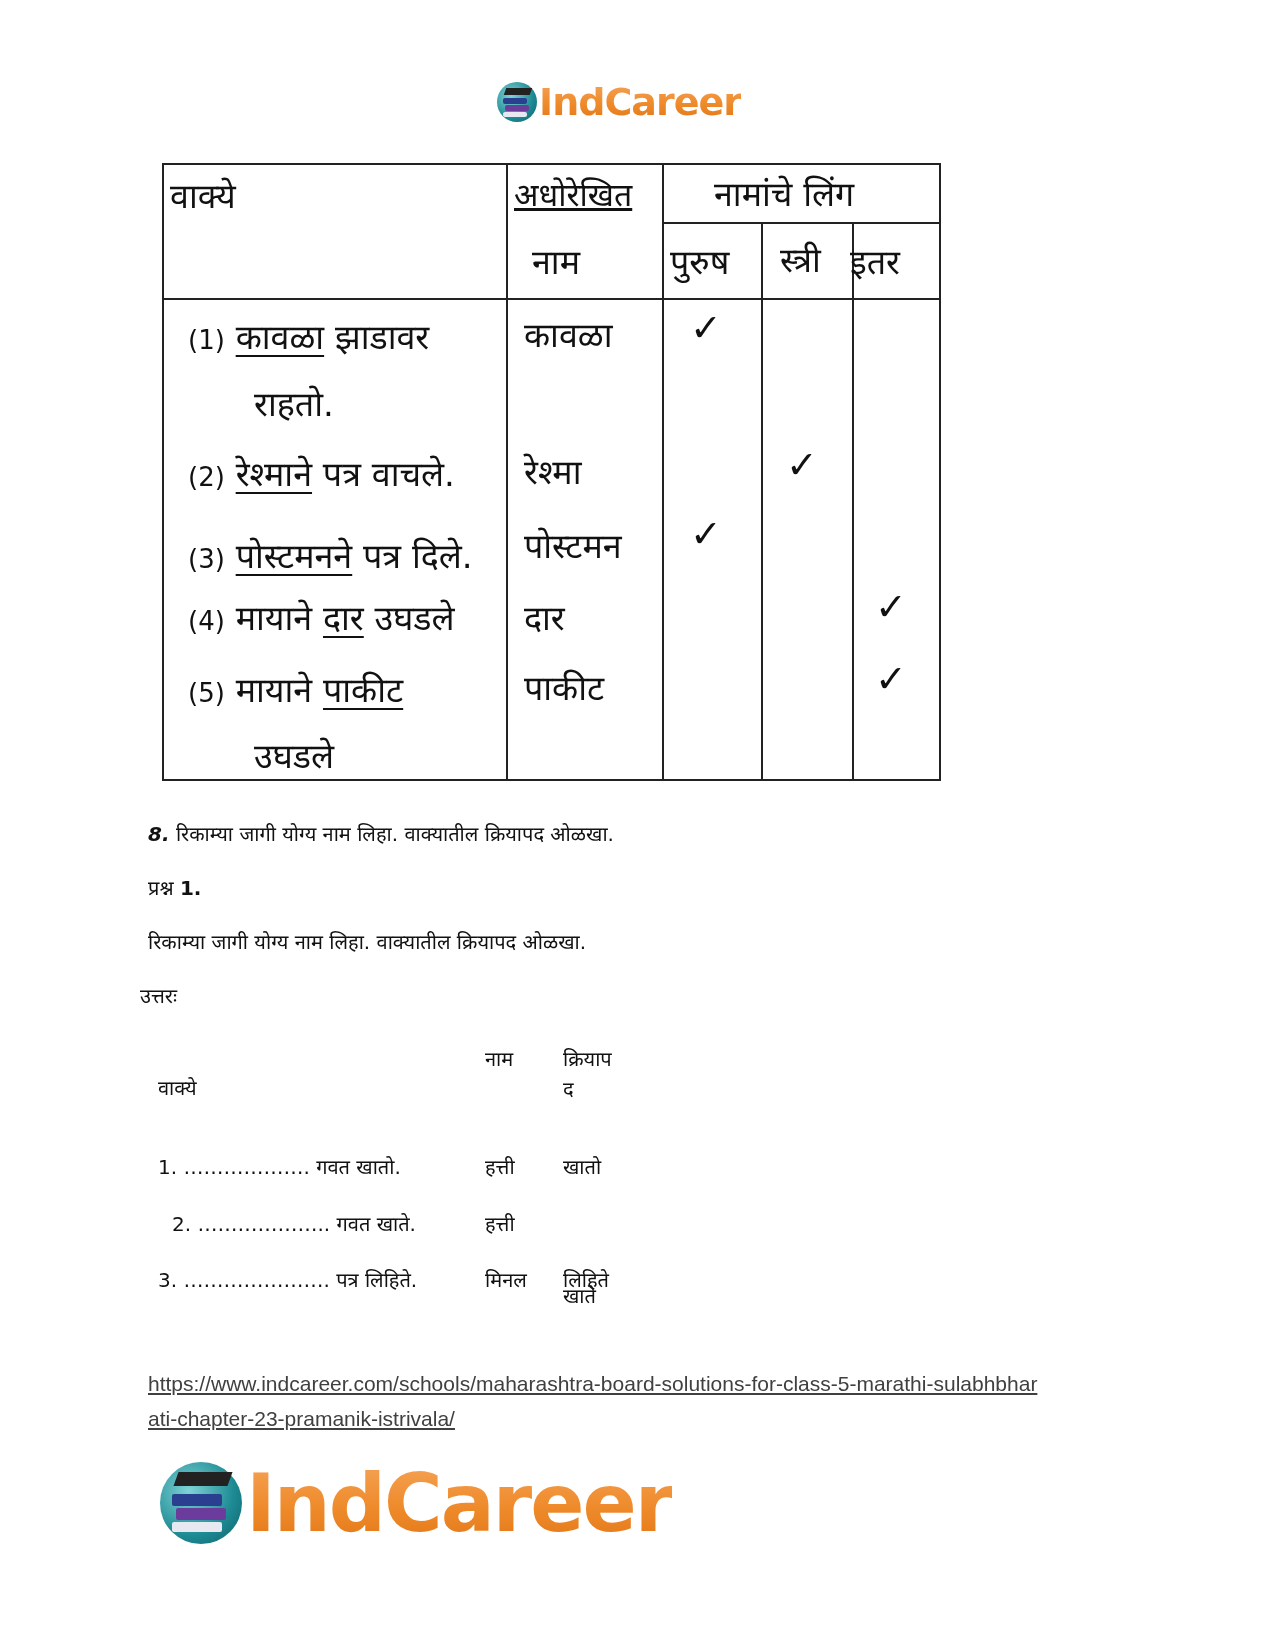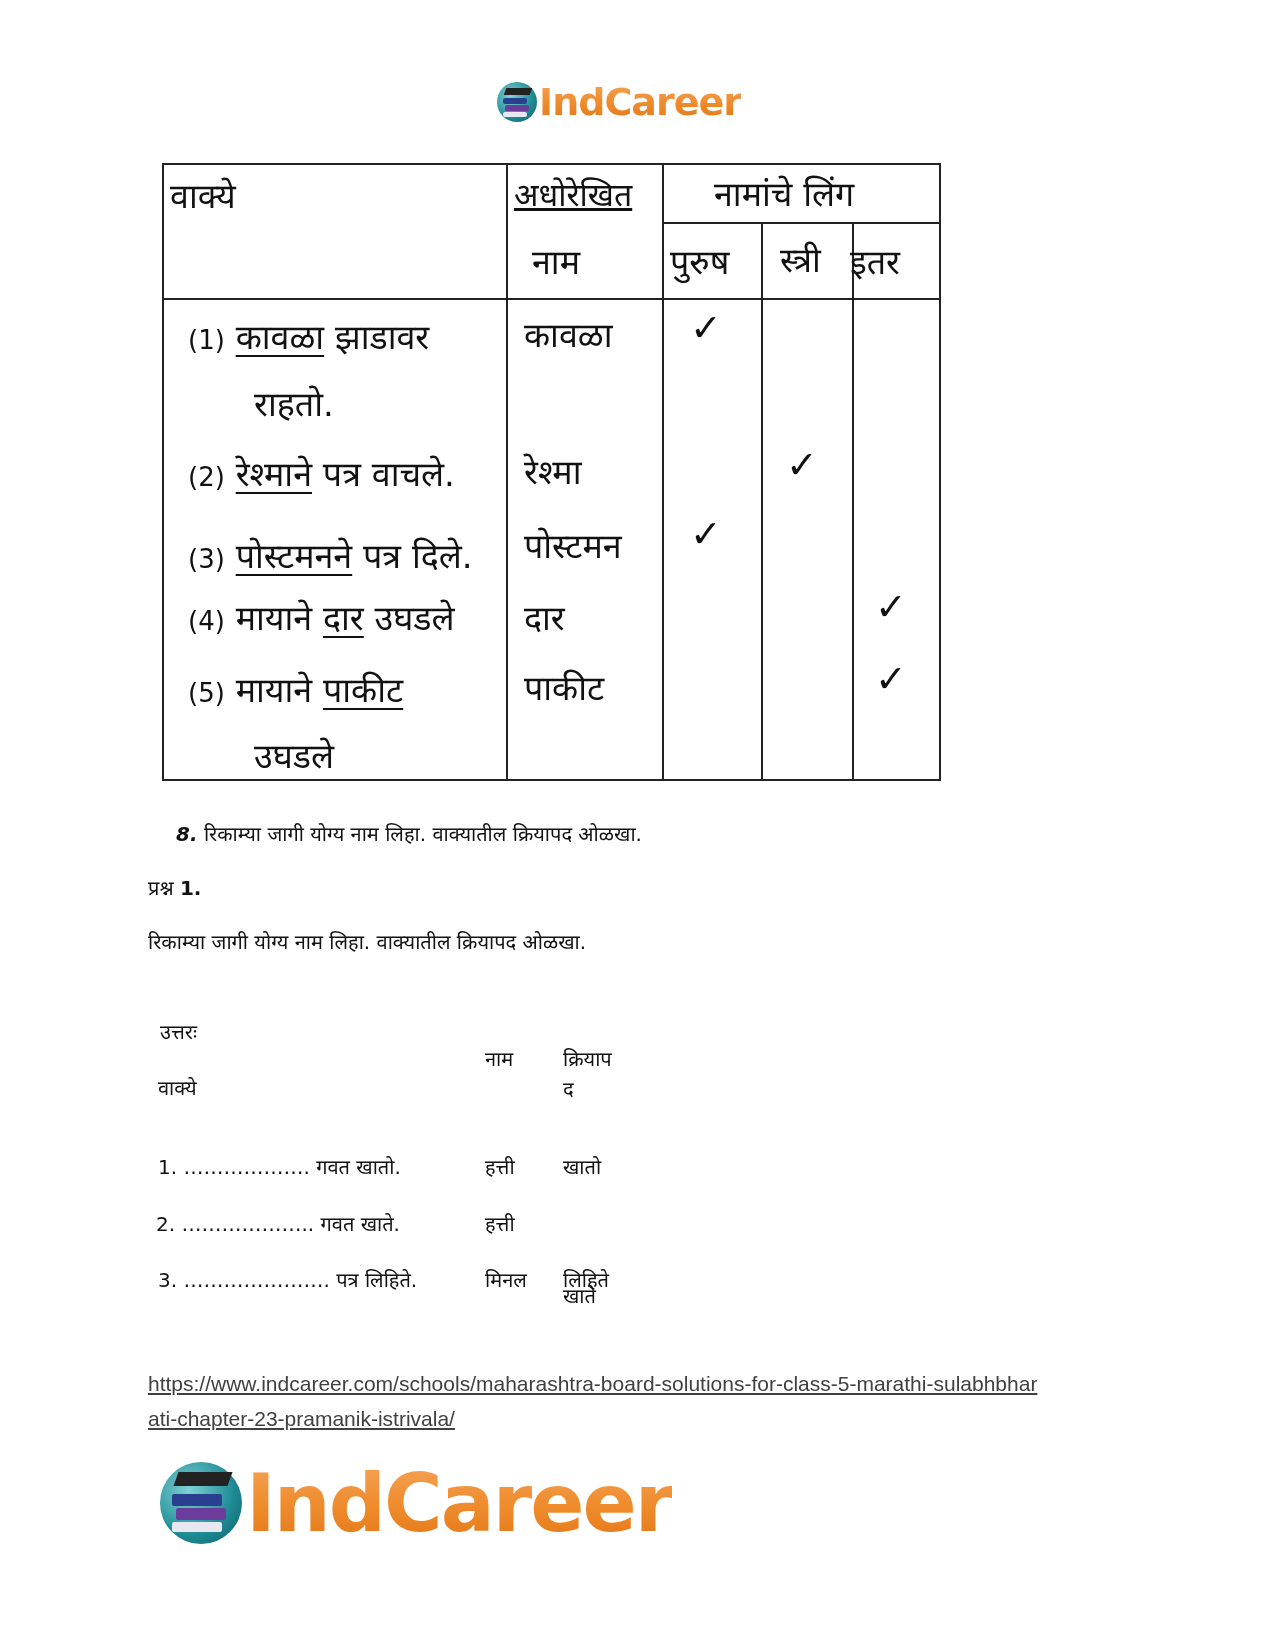--- a/index.html
+++ b/index.html
@@ -117,44 +117,44 @@
   </div>
 
   <div>
     <span class="cell-text" style="left:26px;top:510px;"><span class="num">(5)</span> <span>मायाने </span><span class="u">पाकीट</span><span></span></span>
     <span class="cell-text" style="left:92px;top:576px;">उघडले</span>
     <span class="cell-text" style="left:362px;top:508px;">पाकीट</span>
     <span class="check" style="left:713px;top:497px;">✓</span>
   </div>
 </div>
 
-<div class="txt" style="left:148px;top:820px;margin-left:28px;">
+<div class="txt" style="left:148px;top:820px;">
   <span class="bold ital">8.</span>
   <span>रिकाम्या जागी योग्य नाम लिहा. वाक्यातील क्रियापद ओळखा.</span>
 </div>
 <div class="txt" style="left:148px;top:874px;">
   <span>प्रश्न</span>
   <span class="bold">1.</span>
 </div>
 <div class="txt" style="left:148px;top:928px;">रिकाम्या जागी योग्य नाम लिहा. वाक्यातील क्रियापद ओळखा.</div>
-<div class="txt" style="left:160px;top:982px;margin-top:36px;">उत्तरः</div>
+<div class="txt" style="left:140px;top:982px;">उत्तरः</div>
 
 <div>
   <div class="txt" style="left:158px;top:1074px;">वाक्ये</div>
   <div class="txt" style="left:485px;top:1045px;">नाम</div>
   <div class="txt" style="left:563px;top:1045px;">क्रियाप</div>
   <div class="txt" style="left:563px;top:1075px;">द</div>
 
   <div>
     <div class="txt" style="left:158px;top:1153px;">1. ………………. गवत खातो.</div>
     <div class="txt" style="left:485px;top:1153px;">हत्ती</div>
     <div class="txt" style="left:563px;top:1153px;">खातो</div>
   </div>
   <div>
-    <div class="txt" style="left:156px;top:1210px;">2. ……………….. गवत खाते.</div>
+    <div class="txt" style="left:172px;top:1210px;">2. ……………….. गवत खाते.</div>
     <div class="txt" style="left:485px;top:1210px;">हत्ती</div>
     <div class="txt" style="left:563px;top:1282px;">खाते</div>
   </div>
   <div>
     <div class="txt" style="left:158px;top:1266px;">3. …………………. पत्र लिहिते.</div>
     <div class="txt" style="left:485px;top:1266px;text-align:center;">मिनल</div>
     <div class="txt" style="left:563px;top:1266px;">लिहिते</div>
   </div>
 </div>
 

